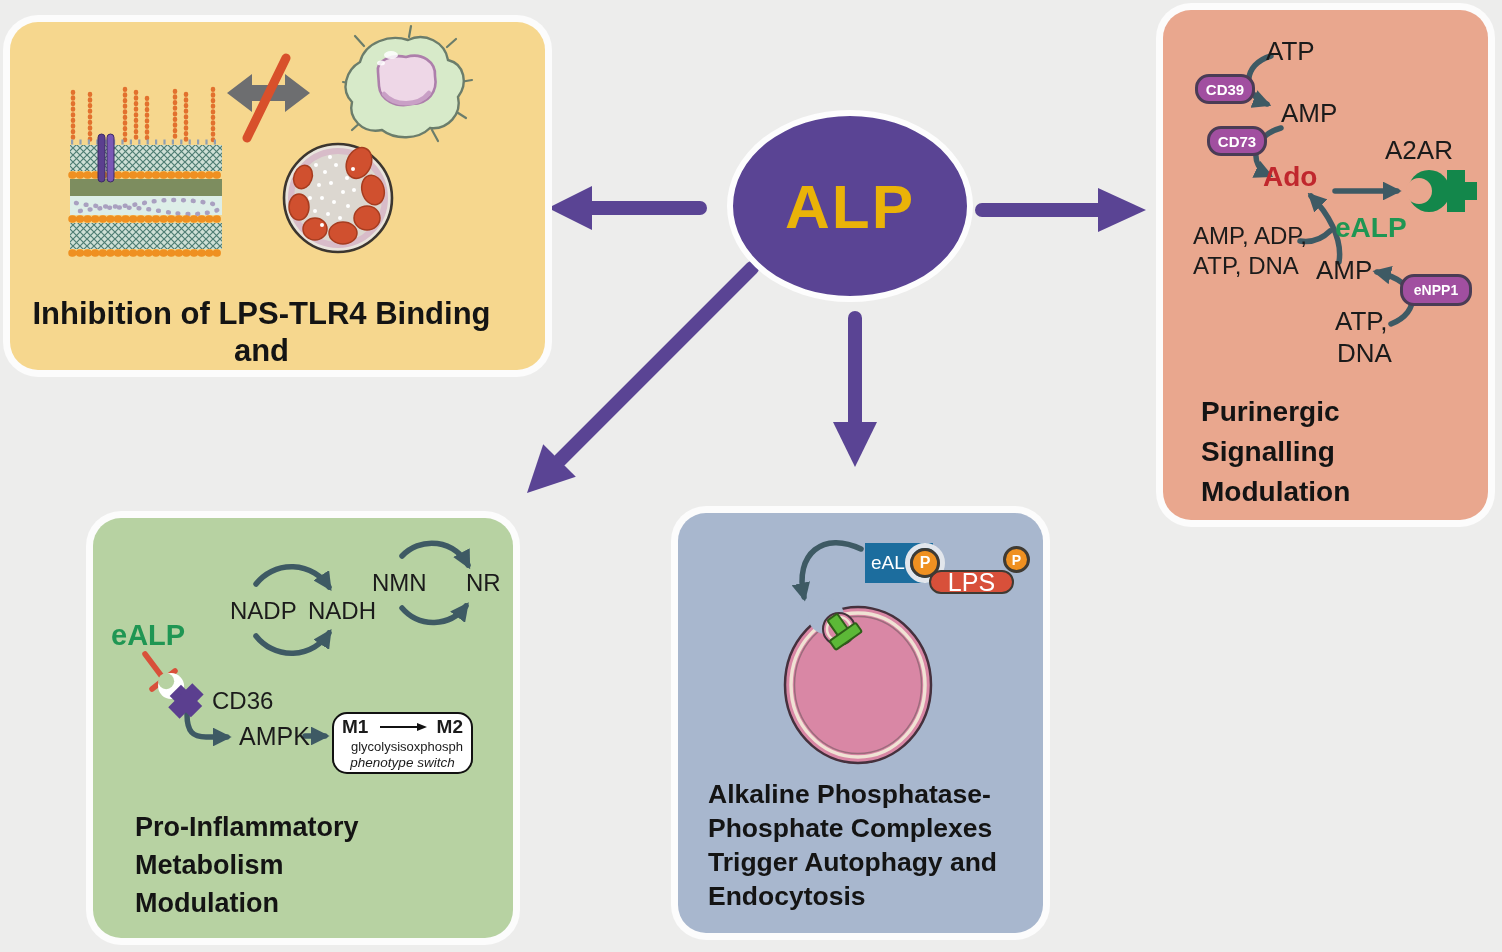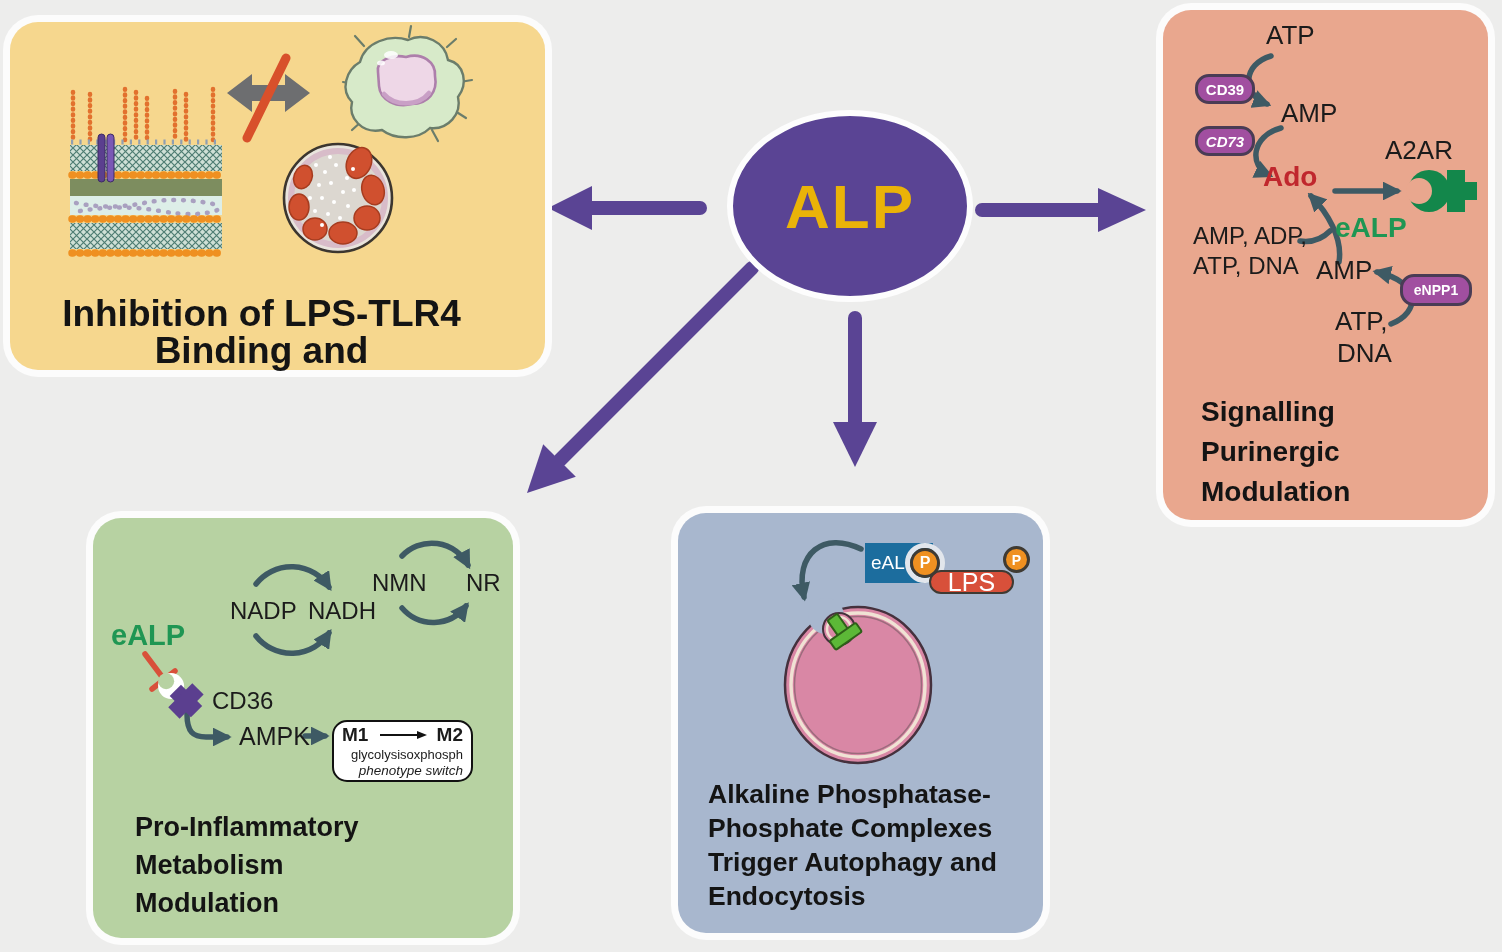--- a/index.html
+++ b/index.html
@@ -132,21 +132,21 @@
             <circle cx="330" cy="196" r="2"></circle>
           <circle cx="312" cy="203" r="2"></circle>
             <circle cx="300" cy="176" r="2"></circle>
             <circle cx="344" cy="168" r="2"></circle>
           <circle cx="320" cy="135" r="2"></circle>
             <circle cx="306" cy="143" r="2"></circle>
             <circle cx="343" cy="147" r="2"></circle>
         </g>
       </g>
     </svg>
-    <div class="title" style="left:0;top:273px;width:503px;text-align:center;font-size:37px;line-height:37px;">
+    <div class="title" style="left:0;top:273px;width:503px;text-align:center;font-size:31px;line-height:37px;">
       <div>Inhibition of LPS-TLR4 Binding and</div>
     </div>
   </div>
 
   <div class="panel" style="left:1163px;top:10px;width:325px;height:510px;background:#e9a78e;">
     <svg width="325" height="510" viewBox="0 0 325 510">
       <defs>
         <marker id="ah1" viewBox="0 0 10 10" refX="7.5" refY="5" markerWidth="3.4" markerHeight="3.4" orient="auto" markerUnits="strokeWidth">
           <path d="M0,0 L10,5 L0,10 Z" fill="#3e5a64"></path>
         </marker>
@@ -159,36 +159,36 @@
         <path d="M137,231 C150,233 160,228 167,221"></path>
         <path d="M228,314 C258,302 258,272 214,262" marker-end="url(#ah1)"></path>
       </g>
       <g>
         <circle cx="266" cy="181" r="21" fill="#13874b"></circle>
         <circle cx="256" cy="181" r="13" fill="#e9a78e"></circle>
         <rect x="272" y="172" width="42" height="18" fill="#13874b"></rect>
         <rect x="284" y="160" width="18" height="42" fill="#13874b"></rect>
       </g>
     </svg>
-    <div class="lbl" style="left:103px;top:12px;">ATP</div>
+    <div class="lbl" style="left:103px;top:28px;">ATP</div>
     <div class="badge" style="left:32px;top:64px;width:54px;height:24px;">CD39</div>
     <div class="lbl" style="left:118px;top:90px;">AMP</div>
-    <div class="badge" style="left:32px;top:116px;width:54px;height:24px;font-style:italic;">CD73</div>
+    <div class="badge" style="left:44px;top:116px;width:54px;height:24px;">CD73</div>
     <div class="lbl b red" style="left:100px;top:152px;font-size:28px;">Ado</div>
     <div class="lbl" style="left:222px;top:127px;">A2AR</div>
     <div class="lbl sm" style="left:30px;top:213px;text-align:right;">AMP, ADP,</div>
     <div class="lbl sm" style="left:30px;top:243px;">ATP, DNA</div>
     <div class="lbl b green" style="left:172px;top:203px;font-size:28px;">eALP</div>
     <div class="lbl" style="left:153px;top:247px;">AMP</div>
     <div class="badge" style="left:237px;top:264px;width:66px;height:26px;font-size:14px;">eNPP1</div>
     <div class="lbl" style="left:172px;top:298px;">ATP,</div>
     <div class="lbl" style="left:174px;top:330px;">DNA</div>
     <div class="title" style="left:38px;top:382px;font-size:28px;line-height:40px;">
+      <div>Purinergic</div>
       <div>Signalling</div>
-      <div>Purinergic</div>
       <div>Modulation</div>
     </div>
   </div>
 
   <div class="panel" style="left:93px;top:518px;width:420px;height:420px;background:#b7d2a2;">
     <svg width="420" height="420" viewBox="0 0 420 420">
       <defs>
         <marker id="ah2" viewBox="0 0 10 10" refX="7.5" refY="5" markerWidth="3.4" markerHeight="3.4" orient="auto" markerUnits="strokeWidth">
           <path d="M0,0 L10,5 L0,10 Z" fill="#3e5a64"></path>
         </marker>
@@ -212,35 +212,35 @@
         <rect x="-1" y="-17" width="16" height="34" fill="#5b3f8f"></rect>
       </g>
     </svg>
     <div class="cyclbl" style="left:134px;top:79px;">NADP</div>
     <div class="cyclbl" style="left:212px;top:79px;">NADH</div>
     <div class="cyclbl" style="left:276px;top:51px;">NMN</div>
     <div class="cyclbl" style="left:370px;top:51px;">NR</div>
     <div class="lbl b green" style="left:18px;top:102px;font-size:29px;">eALP</div>
     <div class="lbl sm" style="left:119px;top:170px;">CD36</div>
     <div class="lbl" style="left:146px;top:205px;font-size:25px;">AMPK</div>
-    <div class="abs" style="left:239px;top:202px;width:141px;height:62px;background:#fff;border:2.5px solid #111;
+    <div class="abs" style="left:239px;top:194px;width:141px;height:62px;background:#fff;border:2.5px solid #111;
                 border-radius:15px;box-sizing:border-box;display:flex;flex-direction:column;justify-content:center;padding:2px 8px;">
       <div style="display:flex;align-items:center;justify-content:space-between;">
         <span class="b" style="font-size:19px;">M1</span>
         <svg width="48" height="10" viewBox="0 0 48 10" style="position:static;">
           <line x1="1" y1="5" x2="40" y2="5" stroke="#111" stroke-width="2"></line>
           <polygon points="48,5 38,1 38,9" fill="#111"></polygon>
         </svg>
         <span class="b" style="font-size:19px;">M2</span>
       </div>
       <div style="display:flex;justify-content:flex-end;font-size:13px;margin-top:1px;">
         <span>glycolysis</span>
         <span>oxphosph</span>
       </div>
-      <div style="font-size:13.5px;font-style:italic;text-align:right;margin-top:1px;">phenotype switch</div>
+      <div style="font-size:13.5px;font-style:italic;text-align:center;margin-top:1px;">phenotype switch</div>
     </div>
     <div class="title" style="left:42px;top:290px;line-height:38px;">
       <div>Pro-Inflammatory</div>
       <div>Metabolism</div>
       <div>Modulation</div>
     </div>
   </div>
 
   <div class="panel" style="left:678px;top:513px;width:365px;height:420px;background:#a8b7ce;">
     <svg width="365" height="420" viewBox="0 0 365 420">

